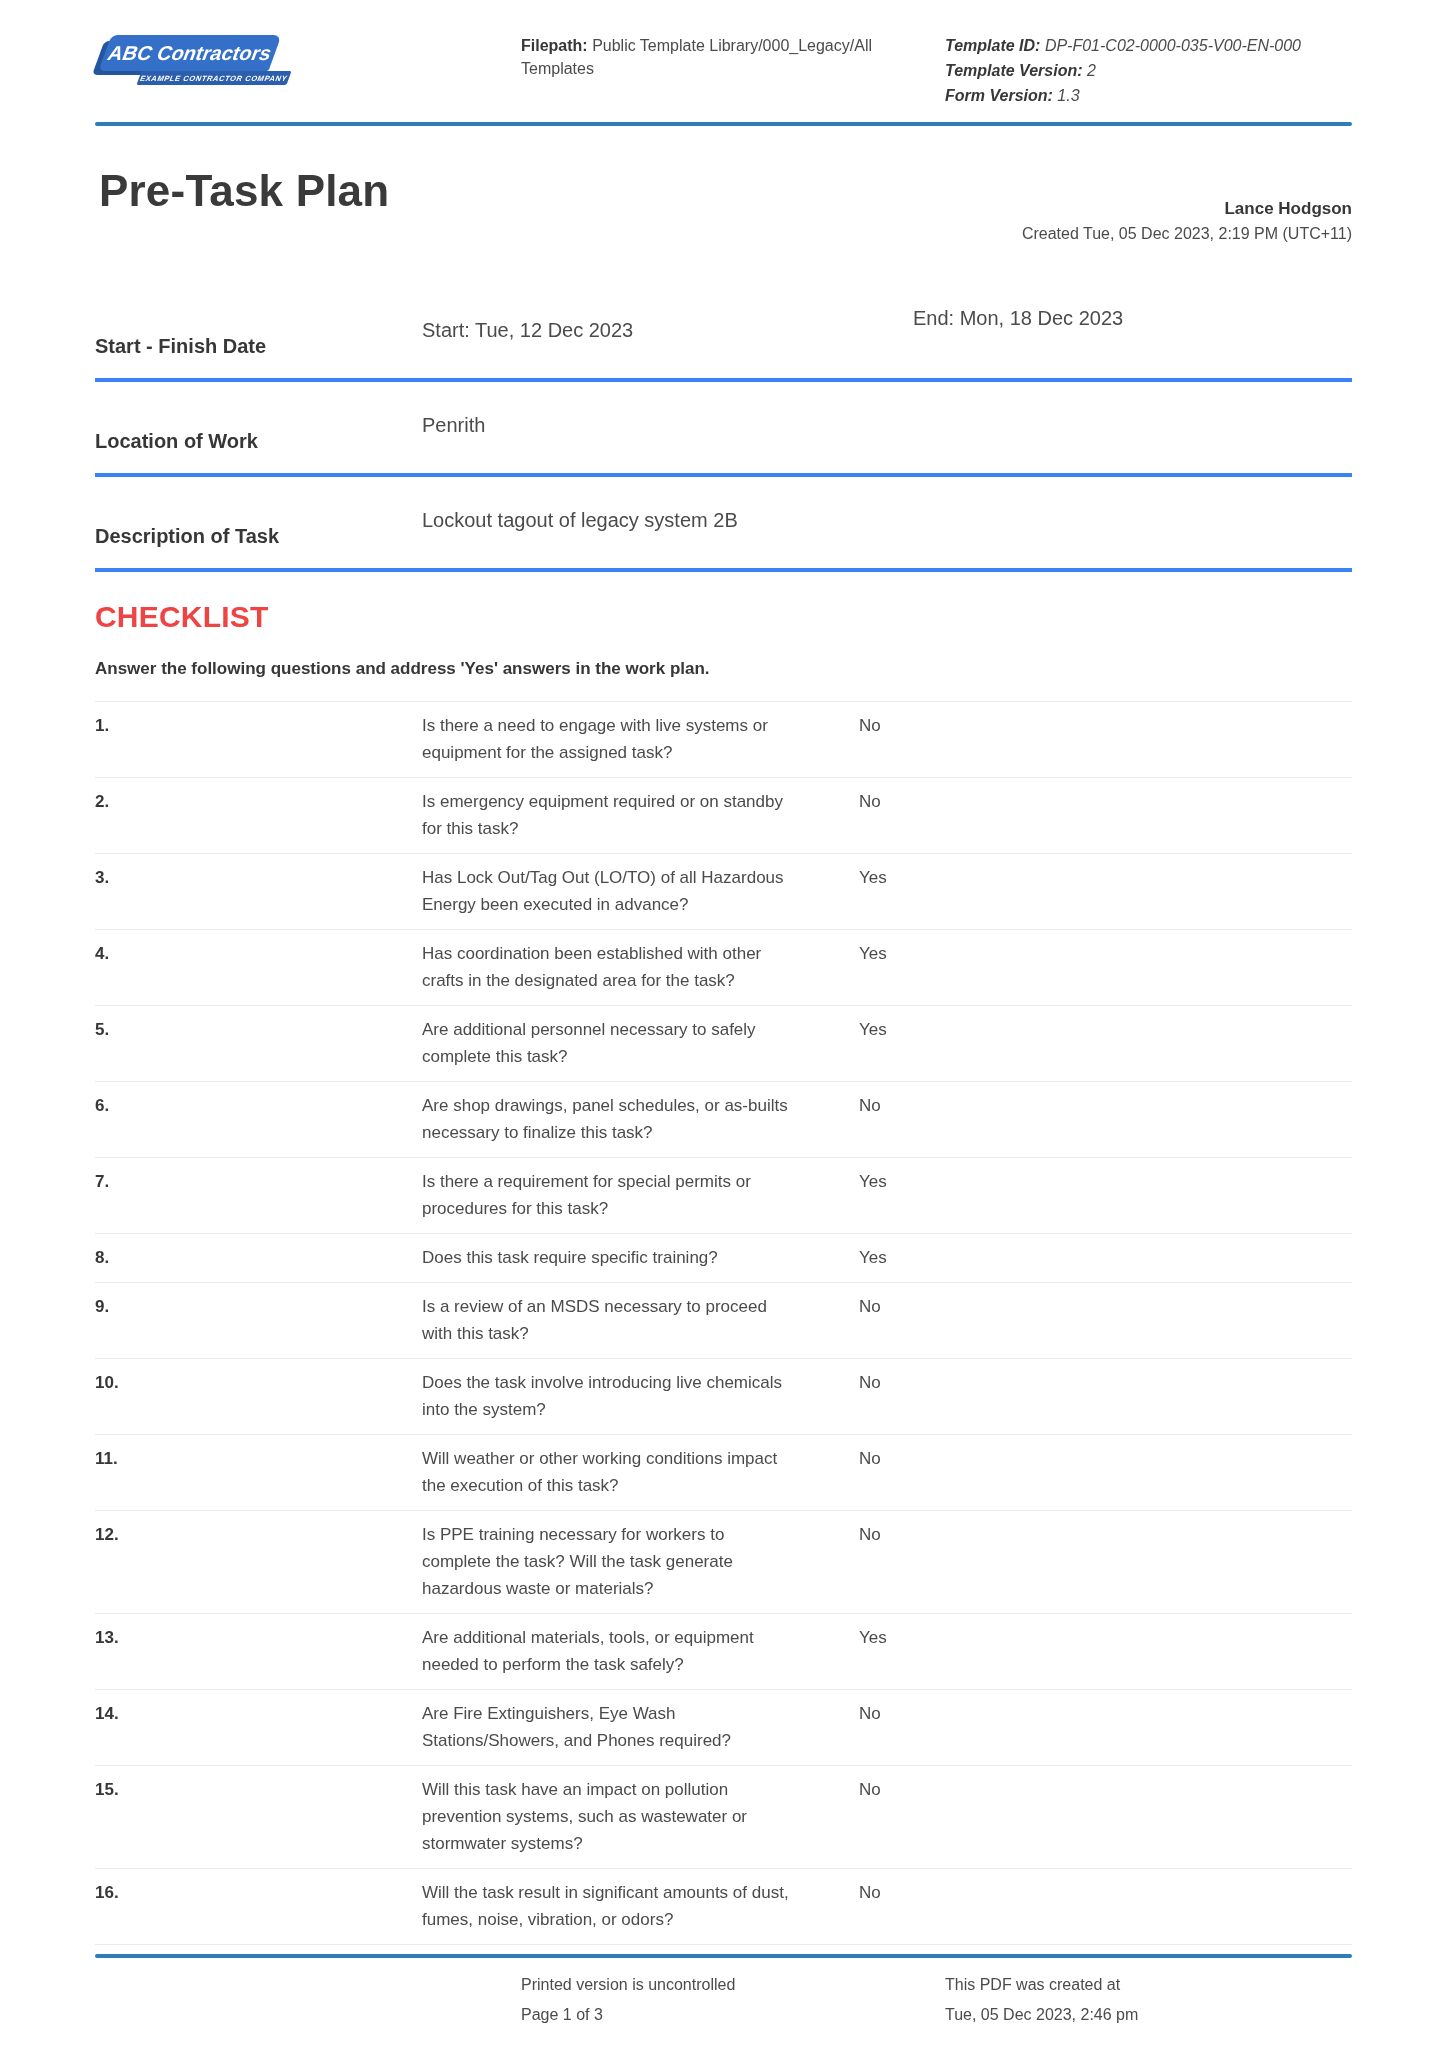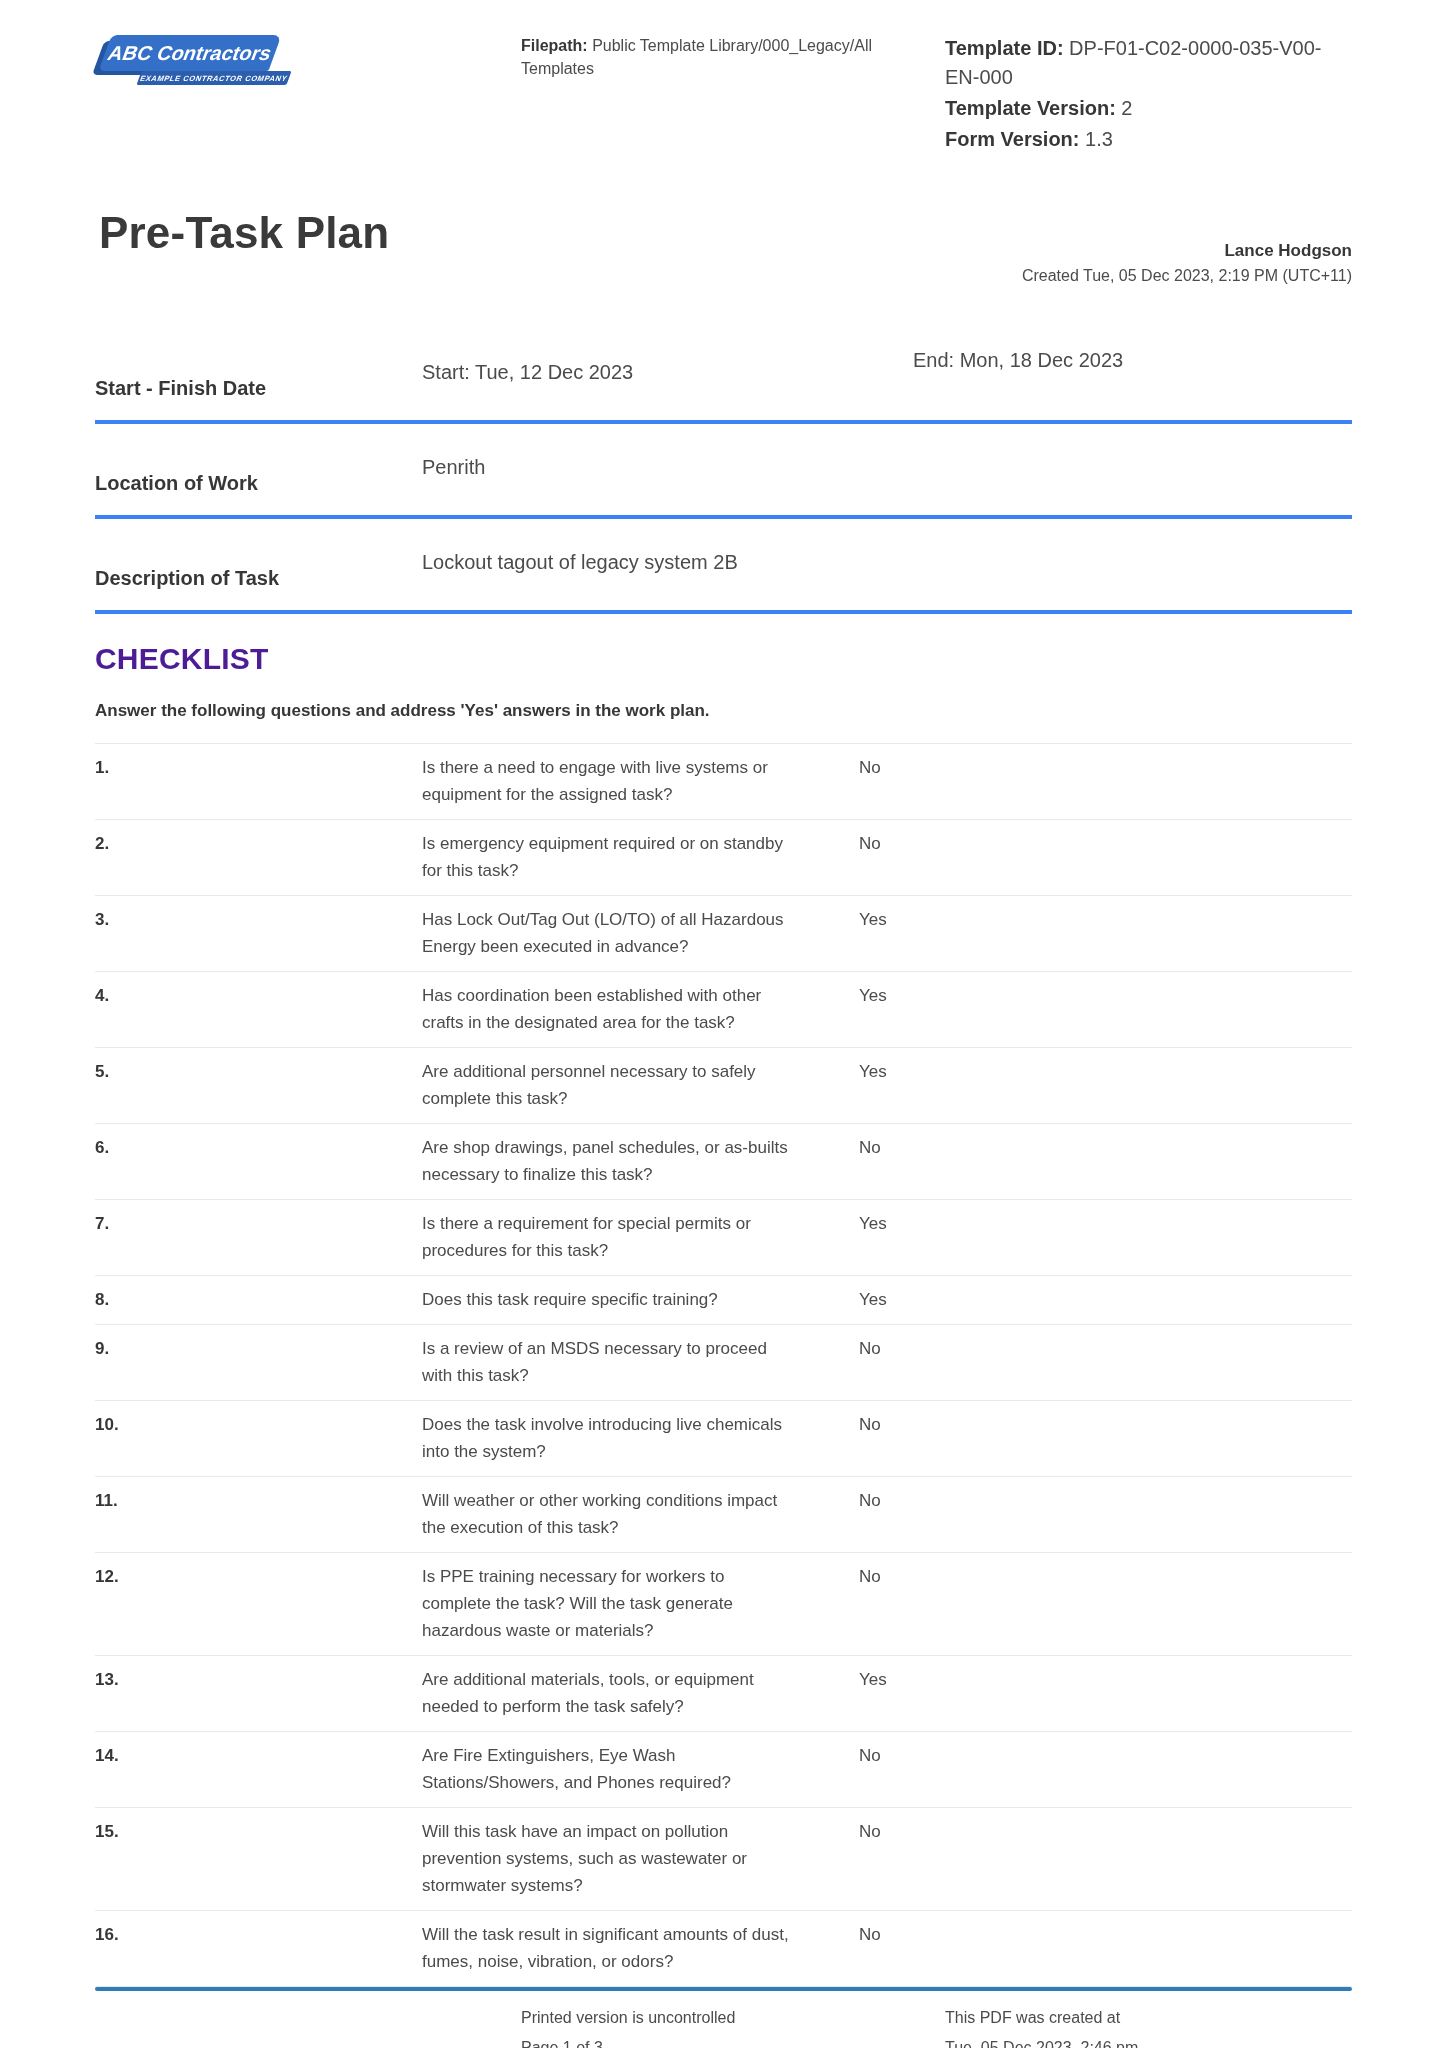--- a/index.html
+++ b/index.html
@@ -15,21 +15,21 @@
     width: 100%; height: 100%;
     padding: 30px 95px 0 95px;
     display: flex; flex-direction: column;
   }
   .b { font-weight: bold; color: #373737; margin-top: 28px; }
 
   
   header.top { display: flex; align-items: flex-start; }
   .h-col-logo { width: 426px; }
   .h-col-filepath { width: 424px; font-size: 16px; line-height: 1.45; padding-top: 4px; padding-right: 30px; }
-  .h-col-template { flex: 1; font-size: 20px; line-height: 1.45; padding-top: 4px; }
+  .h-col-template { flex: 1; font-size: 16px; line-height: 1.45; padding-top: 4px; font-style: italic; }
   .h-col-template div { margin-bottom: 2px; }
 
   
   .logo { position: relative; width: 220px; height: 62px; }
   .logo-main {
     position: absolute; left: 10px; top: 5px; width: 170px; height: 36px;
     background: var(--logo-blue, #3470c8);
     transform: skewX(-20deg);
     border-radius: 6px 8px 2px 6px;
     box-shadow: -6px 5px 0 -1px var(--logo-dark-blue, #2456a0);
@@ -55,21 +55,21 @@
   .created-block .author { font-size: 17px; }
 
   
   .details { margin-top: 40px; }
   .detail-row { display: flex; padding: 18px 0; border-bottom: 4px solid #3b82f6; font-size: 20px; line-height: 1.35; }
   .d-label { width: 327px; padding-right: 30px; }
   .d-val { width: 491px; padding-right: 30px; margin-top: 12px; }
   .d-val2 { flex: 1; }
 
   
-  .checklist h2 { margin: 28px 0 0 0; font-size: 30px; font-weight: bold; color: #4c1d95; letter-spacing: 0.2px; }
+  .checklist h2 { margin: 28px 0 0 0; font-size: 30px; font-weight: bold; color: #ef4444; letter-spacing: 0.2px; }
   .instruction { margin: 25px 0 0 0; font-size: 17px; font-weight: bold; color: #373737; }
   .cl-table { margin-top: 22px; border-top: 1px solid #eaeaea; }
   .cl-row { display: flex; border-bottom: 1px solid #eaeaea; padding: 10px 0 11px 0; font-size: 17px; line-height: 27px; }
   .cl-num { width: 327px; font-weight: bold; color: #373737; }
   .cl-q { width: 437px; padding-right: 70px; color: #4b4b4b; }
   .cl-a { flex: 1; }
 
   
   footer { margin-top: auto; padding-bottom: 18px; }
   .footer-cols { display: flex; font-size: 16px; line-height: 30px; margin-top: 12px; color: #4b4b4b; }

